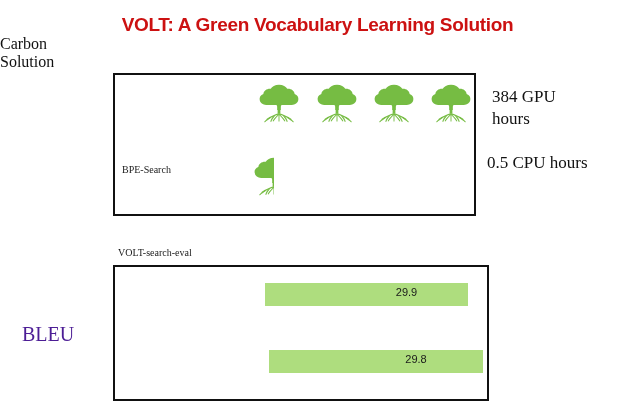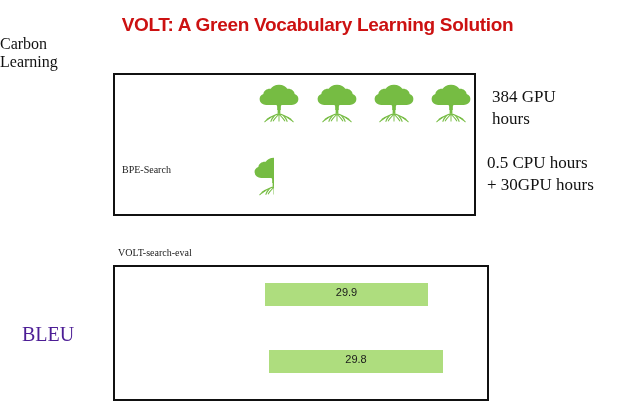--- a/index.html
+++ b/index.html
@@ -129,41 +129,42 @@
     left: 487px;
     top: 152px;
     width: 148px;
   }
 
   
   .bar {
     position: absolute;
     height: 23px;
     background: #AEDD7E;
+    padding-left: 40px;
   }
   .bar-value {
     position: absolute;
     width: 100%;
     top: 3px;
     text-align: center;
     font-family: "Liberation Sans", "DejaVu Sans", sans-serif;
     font-size: 11px;
     color: #1a1a1a;
   }
   #bar-bpe  { left: 265px; top: 283px; width: 163px; }
   #bar-volt { left: 269px; top: 350px; width: 174px; }
 </style>
 </head>
 <body>
 
 <div id="slide-title">VOLT: A Green Vocabulary Learning Solution</div>
 
 <div id="carbon-label">
   <div>Carbon</div>
-  <div>Learning</div>
+  <div>Solution</div>
 </div>
 
 <div class="panel" id="carbon-panel">
 
   <div class="row-label" id="carbon-row1-label">BPE-Search</div>
 
   <div class="row-label" id="carbon-row2-label">VOLT-search-eval</div>
 </div>
 
 <div class="tree" id="tree-1">
@@ -266,21 +267,20 @@
   </svg>
 </div>
 
 <div class="note" id="note-gpu">
   <div>384 GPU</div>
   <div>hours</div>
 </div>
 
 <div class="note" id="note-cpu">
   <div>0.5 CPU hours</div>
-  <div>+ 30GPU hours</div>
 </div>
 
 <div class="section-label" id="bleu-label">BLEU</div>
 
 <div class="panel" id="bleu-panel">
 
   
 
   
 </div>

